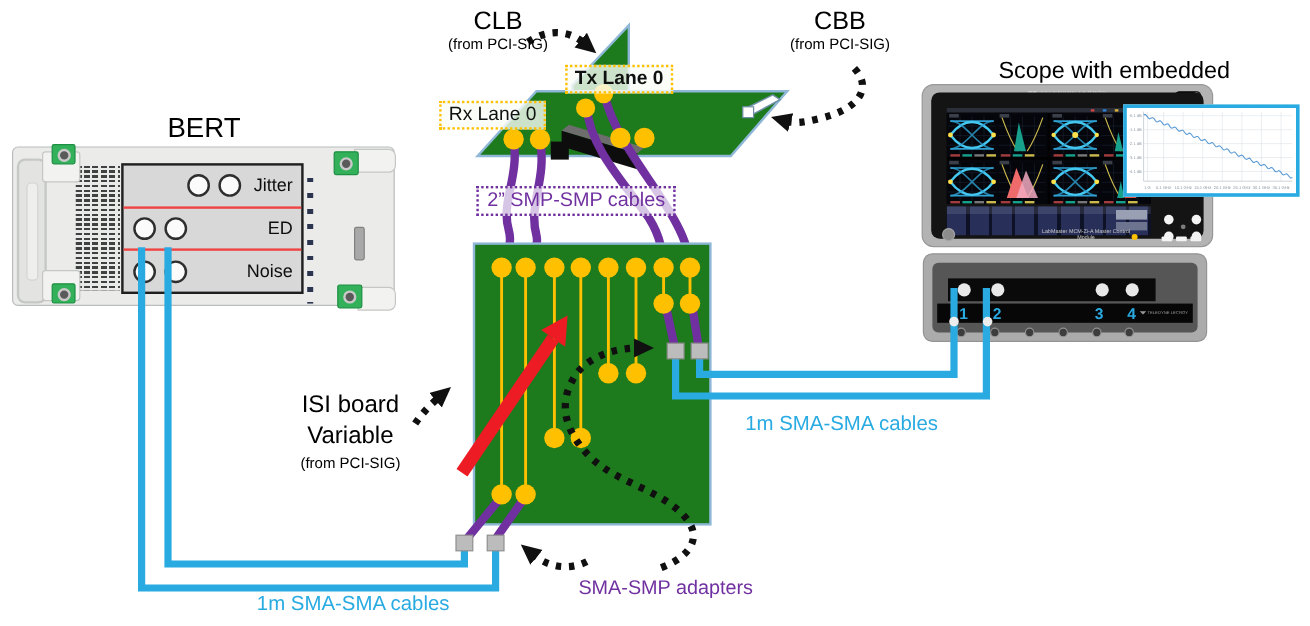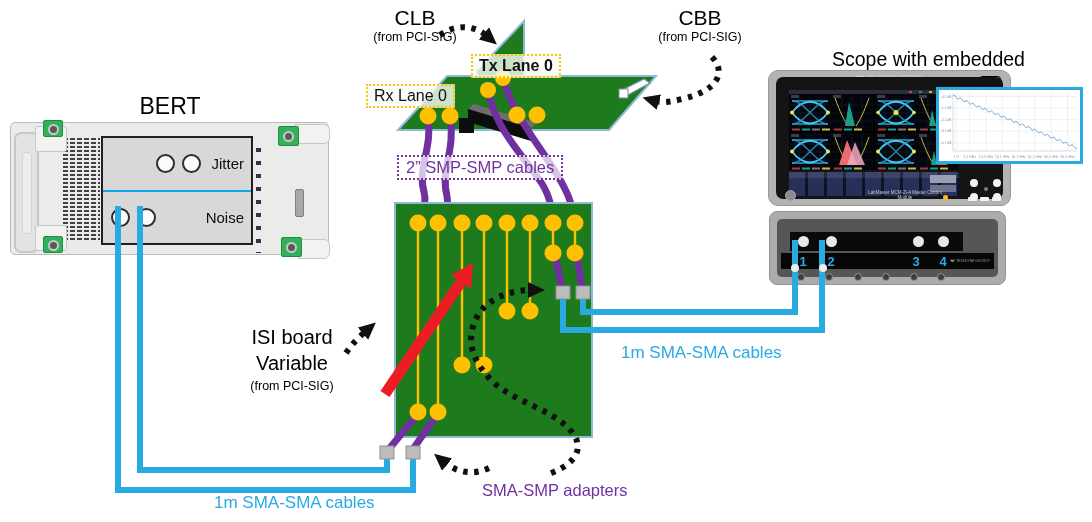--- a/index.html
+++ b/index.html
@@ -33,21 +33,21 @@
         border:1px solid #b9bcbc;border-radius:5px;}
   #bert .handle{position:absolute;left:3px;top:9px;width:21px;height:117px;border:2px solid #c6c8c6;
         border-radius:7px;background:#e3e4e2;}
   #bert .handle .slot{position:absolute;left:6px;top:18px;width:8px;height:80px;background:#eeefed;
         border:1px solid #d2d4d2;border-radius:4px;}
   #bert .vents{position:absolute;left:52px;top:15px;width:37px;height:104px;
         background-image:repeating-linear-gradient(90deg,rgba(0,0,0,0) 0 5px,#e9eae8 5px 7px),
                          repeating-linear-gradient(180deg,#3f4142 0 2px,#e9eae8 2px 4px);}
   #bert .panel{position:absolute;left:90px;top:13px;width:152px;height:109px;background:#d8d8d8;
         border:2px solid #1f1f1f;display:flex;flex-direction:column;box-sizing:border-box;}
-  .mrow{position:relative;flex:1;display:flex;align-items:center;border-bottom:2px solid #0ea5e9;}
+  .mrow{position:relative;flex:1;display:flex;align-items:center;border-bottom:2px solid #ef4444;}
   .mrow:last-child{border-bottom:none;}
   .mrow.ports-left{padding-left:8px;}
   .mrow.ports-mid{padding-left:53px;}
   .port{width:15px;height:15px;border-radius:50%;background:#fbfbfb;border:2px solid #2e2e2e;
         margin-right:7px;flex:0 0 auto;box-sizing:content-box;}
   .mlabel{position:absolute;right:7px;font-size:15px;color:#0d0d0d;}
   .dipstrip{position:absolute;left:245px;top:25px;width:5px;height:105px;
         background:repeating-linear-gradient(180deg,#2b3550 0 4px,rgba(0,0,0,0) 4px 13px);}
   .sideconn{position:absolute;left:284px;top:66px;width:7px;height:26px;background:#a8a8a8;
         border:1px solid #808080;border-radius:2px;}
@@ -102,20 +102,25 @@
   <div id="bert" class="hw">
     <div class="handle">
         <div class="slot"></div>
       </div>
     <div class="vents"></div>
     <div class="panel">
       <div class="mrow ports-mid">
         <span class="port"></span>
         <span class="port"></span>
         <span class="mlabel">Jitter</span>
+      </div>
+      <div class="mrow ports-left">
+        <span class="port"></span>
+        <span class="port"></span>
+        <span class="mlabel">ED</span>
       </div>
       <div class="mrow ports-left">
         <span class="port"></span>
         <span class="port"></span>
         <span class="mlabel">Noise</span>
       </div>
     </div>
     <div class="dipstrip"></div>
     <div class="sideconn"></div>
     <div class="bracket" style="left:24px;top:3px;width:30px;height:24px;"></div>

